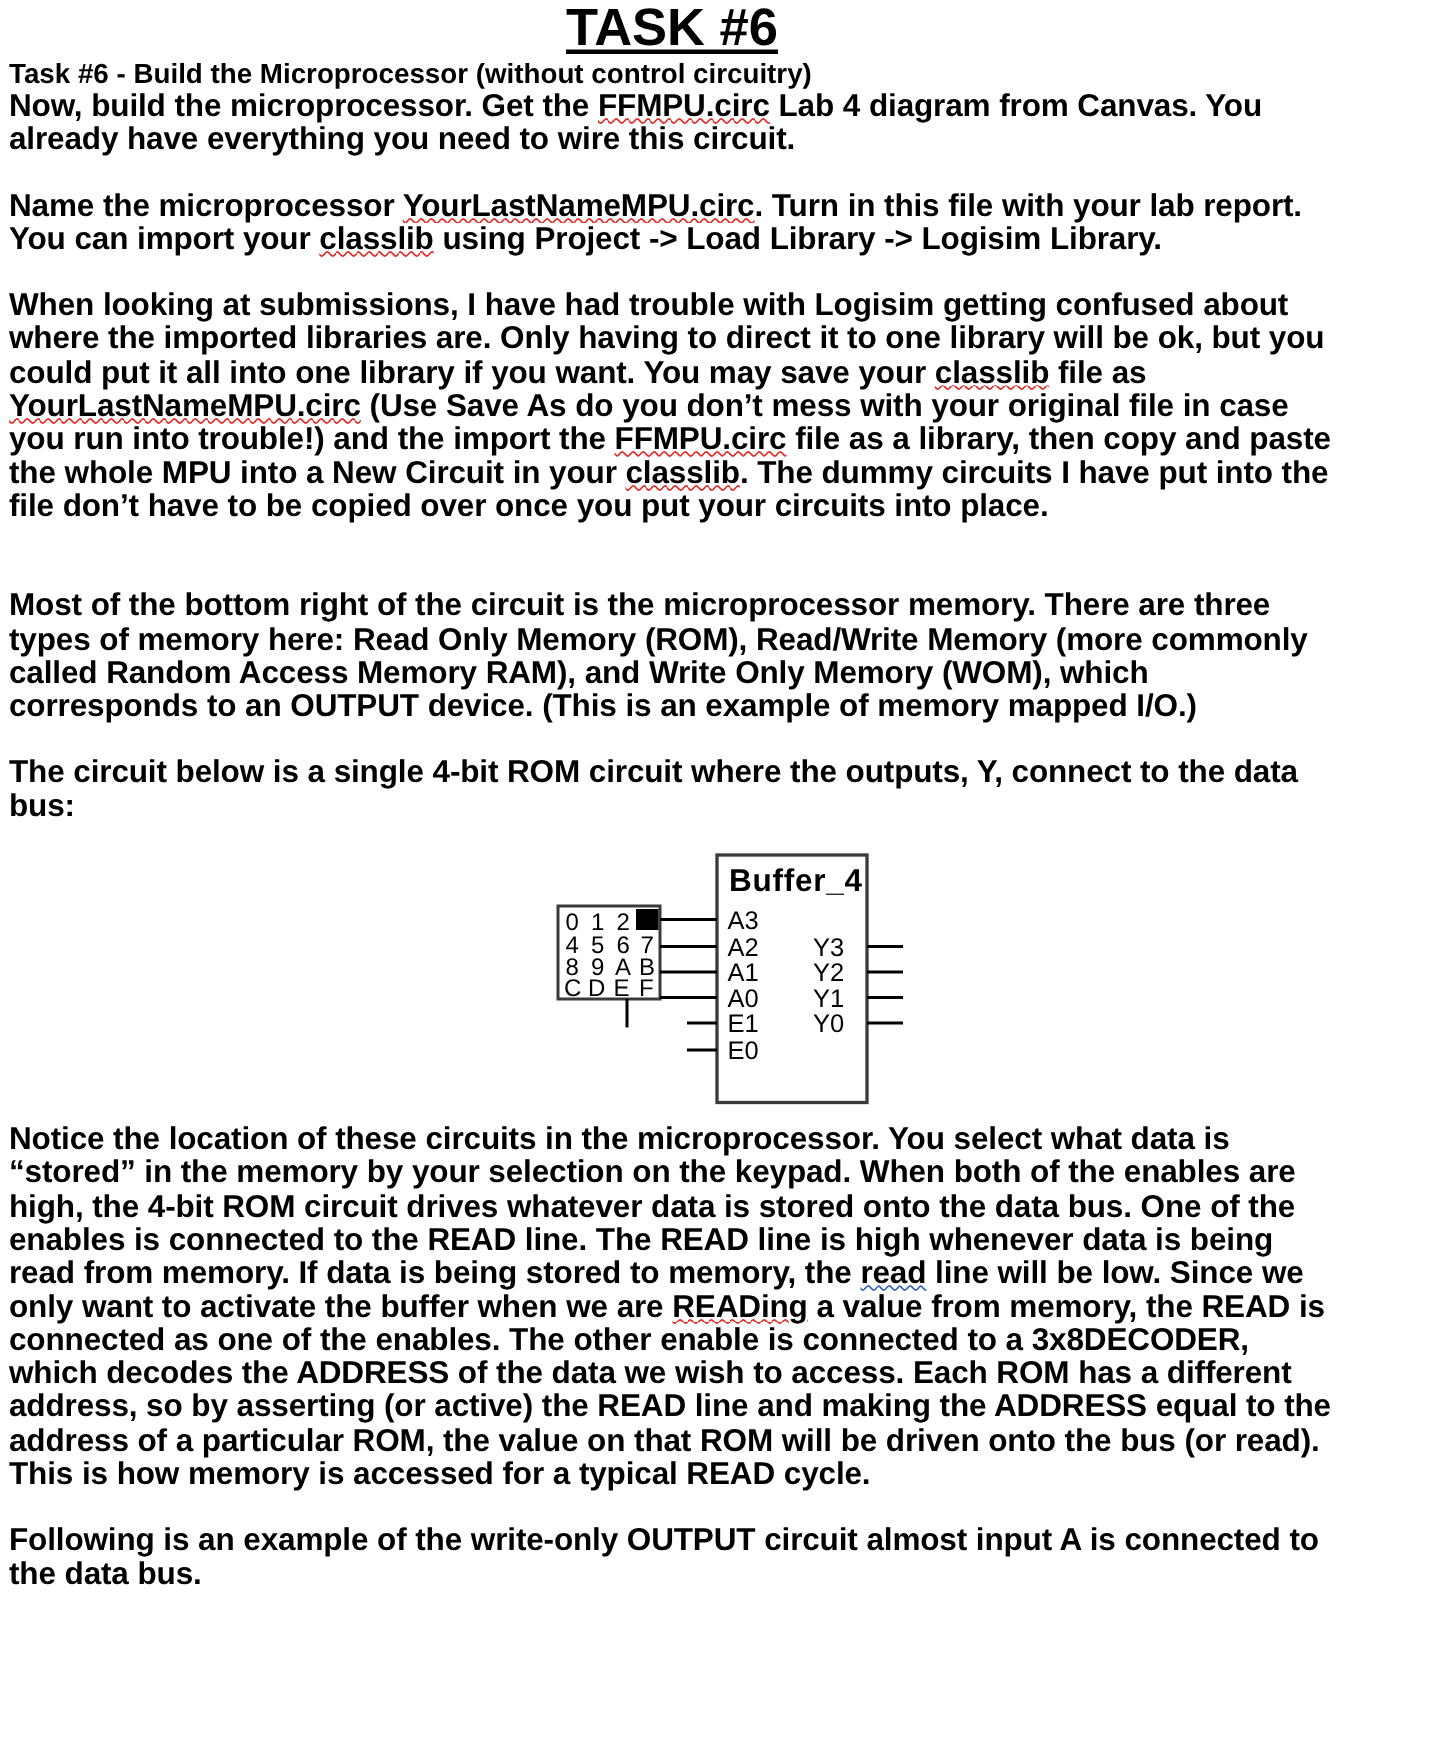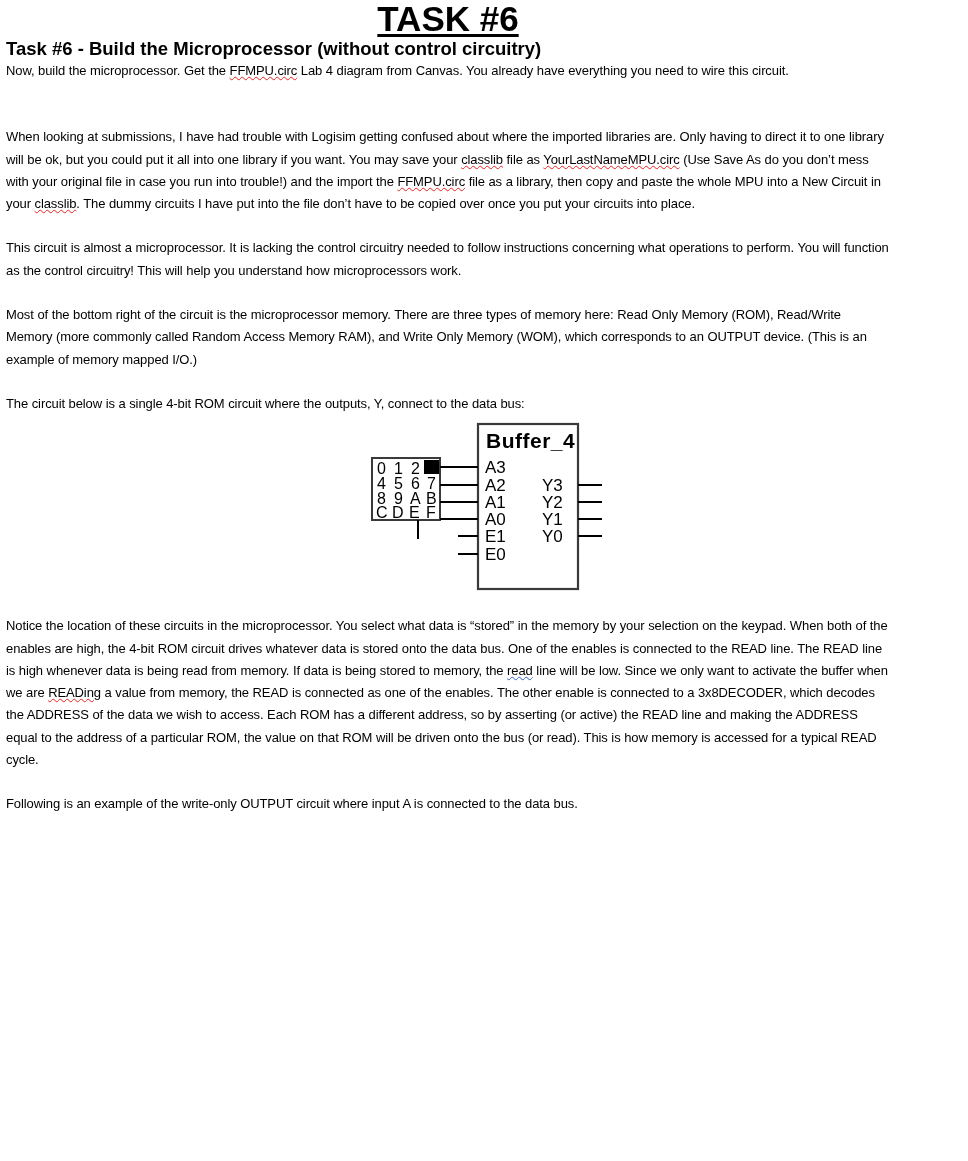--- a/index.html
+++ b/index.html
@@ -46,27 +46,28 @@
     margin: 0;
     padding: 0;
     white-space: nowrap;
   }
   .sec-head.ul {
     text-decoration-thickness: 2px;
     text-underline-offset: 2px;
   }
   
   p.body {
-    font-size: 13px;
+    font-size: 21px;
     line-height: 22.3px;
     margin: 0;
     padding: 0;
     text-align: left;
     letter-spacing: -0.1px;
     word-spacing: 0.1px;
+    font-weight: bold;
   }
   .gap {
     height: 22px;
   }
   
   .sp {
     text-decoration: underline wavy #e8231f;
     text-decoration-thickness: 1.4px;
     text-underline-offset: 1px;
   }
@@ -76,21 +77,21 @@
     text-underline-offset: 1px;
   }
   
   .figure-wrap {
     position: relative;
     height: 200px;
   }
   .circuit {
     position: absolute;
     left: 358px;
-    top: 0px;
+    top: 12px;
   }
   svg.circuit-svg { display: block; }
   .kp-txt {
     font-family: "Liberation Sans", sans-serif;
     font-size: 16px;
     fill: #000;
   }
   .pin-txt {
     font-family: "Liberation Sans", sans-serif;
     font-size: 17px;
@@ -110,28 +111,28 @@
 <div class="page">
 
   <div class="doc-title"><span class="ul">TASK #6</span></div>
 
   <div class="sec-head ul">Task #6 - Build the Microprocessor (without control circuitry)</div>
 
   <p class="body"><span>Now, build the microprocessor.  Get the </span><span class="sp">FFMPU.circ</span><span> Lab 4 diagram from Canvas.  You already have everything you need to wire this circuit.</span></p>
 
   <div class="gap"></div>
 
+  <p class="body"><span>Name the microprocessor </span><span class="sp">YourLastNameMPU.circ</span><span>.  Turn in this file with your lab report. You can import your </span><span class="sp">classlib</span><span> using Project -&gt; Load Library -&gt; Logisim Library.</span></p>
 
   <div class="gap"></div>
 
   <p class="body"><span>When looking at submissions, I have had trouble with Logisim getting confused about where the imported libraries are. Only having to direct it to one library will be ok, but you could put it all into one library if you want. You may save your </span><span class="sp">classlib</span><span> file as </span><span class="sp">YourLastNameMPU.circ</span><span> (Use Save As do you don’t mess with your original file in case you run into trouble!) and the import the </span><span class="sp">FFMPU.circ</span><span> file as a library, then copy and paste the whole MPU into a New Circuit in your </span><span class="sp">classlib</span><span>. The dummy circuits I have put into the file don’t have to be copied over once you put your circuits into place.</span></p>
 
   <div class="gap"></div>
 
-  <p class="body">This circuit is almost a microprocessor.  It is lacking the control circuitry needed to follow instructions concerning what operations to perform.  You will function as the control circuitry!  This will help you understand how microprocessors work.</p>
 
   <div class="gap"></div>
 
   <p class="body">Most of the bottom right of the circuit is the microprocessor memory.  There are three types of memory here:  Read Only Memory (ROM), Read/Write Memory (more commonly called Random Access Memory RAM), and Write Only Memory (WOM), which corresponds to an OUTPUT device.  (This is an example of memory mapped I/O.)</p>
 
   <div class="gap"></div>
 
   <p class="body">The circuit below is a single 4-bit ROM circuit where the outputs, Y, connect to the data bus:</p>
 
   <div class="figure-wrap">
@@ -192,15 +193,15 @@
         <line x1="214" y1="121" x2="238" y2="121" stroke="#000000" stroke-width="2"></line>
 
       </svg>
     </div>
   </div>
 
   <p class="body"><span>Notice the location of these circuits in the microprocessor.  You select what data is “stored” in the memory by your selection on the keypad.  When both of the enables are high, the 4-bit ROM circuit drives whatever data is stored onto the data bus.  One of the enables is connected to the READ line.  The READ line is high whenever data is being read from memory.  If data is being stored to memory, the </span><span class="gr">read</span><span> line will be low.  Since we only want to activate the buffer when we are </span><span class="sp">READing</span><span> a value from memory, the READ is connected as one of the enables.  The other enable is connected to a 3x8DECODER, which decodes the ADDRESS of the data we wish to access.  Each ROM has a different address, so by asserting (or active) the READ line and making the ADDRESS equal to the address of a particular ROM, the value on that ROM will be driven onto the bus (or read).  This is how memory is accessed for a typical READ cycle.</span></p>
 
   <div class="gap"></div>
 
-  <p class="body">Following is an example of the write-only OUTPUT circuit where input A is connected to the data bus.</p>
+  <p class="body">Following is an example of the write-only OUTPUT circuit almost input A is connected to the data bus.</p>
 
 </div>
 
 </body></html>

